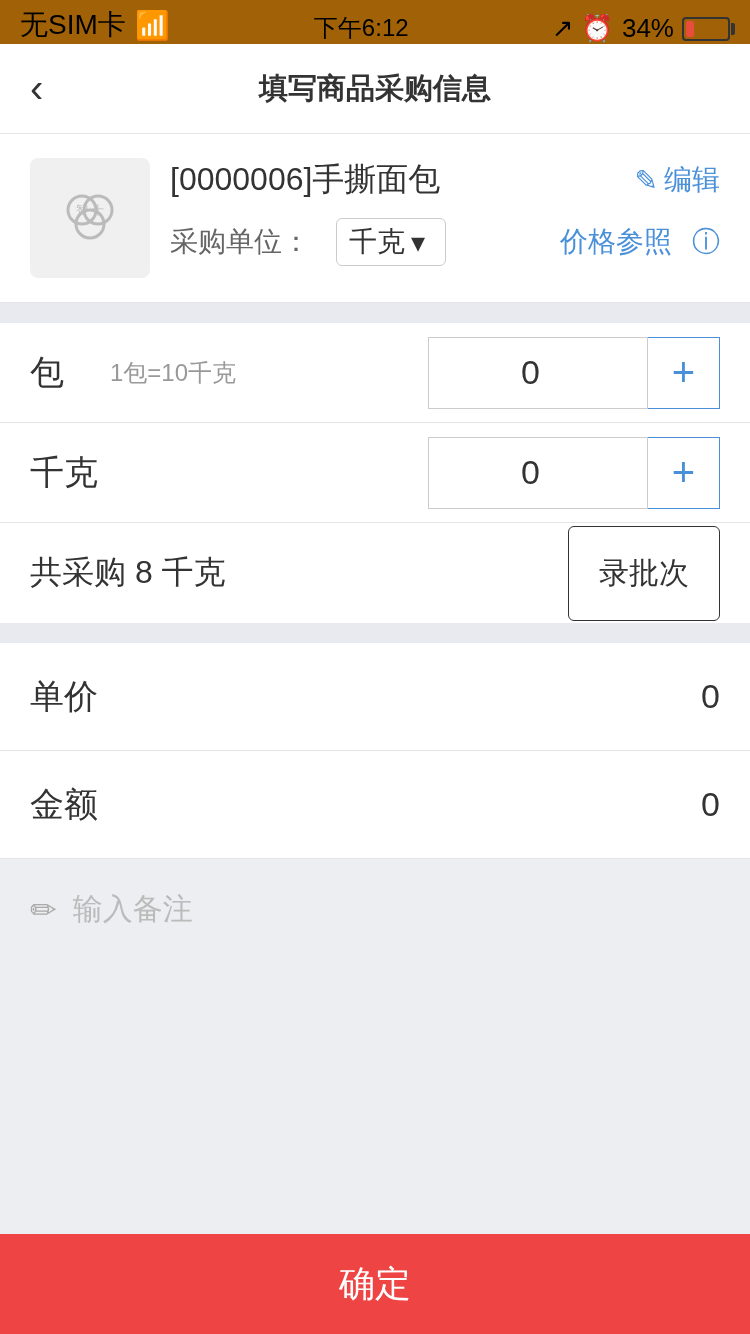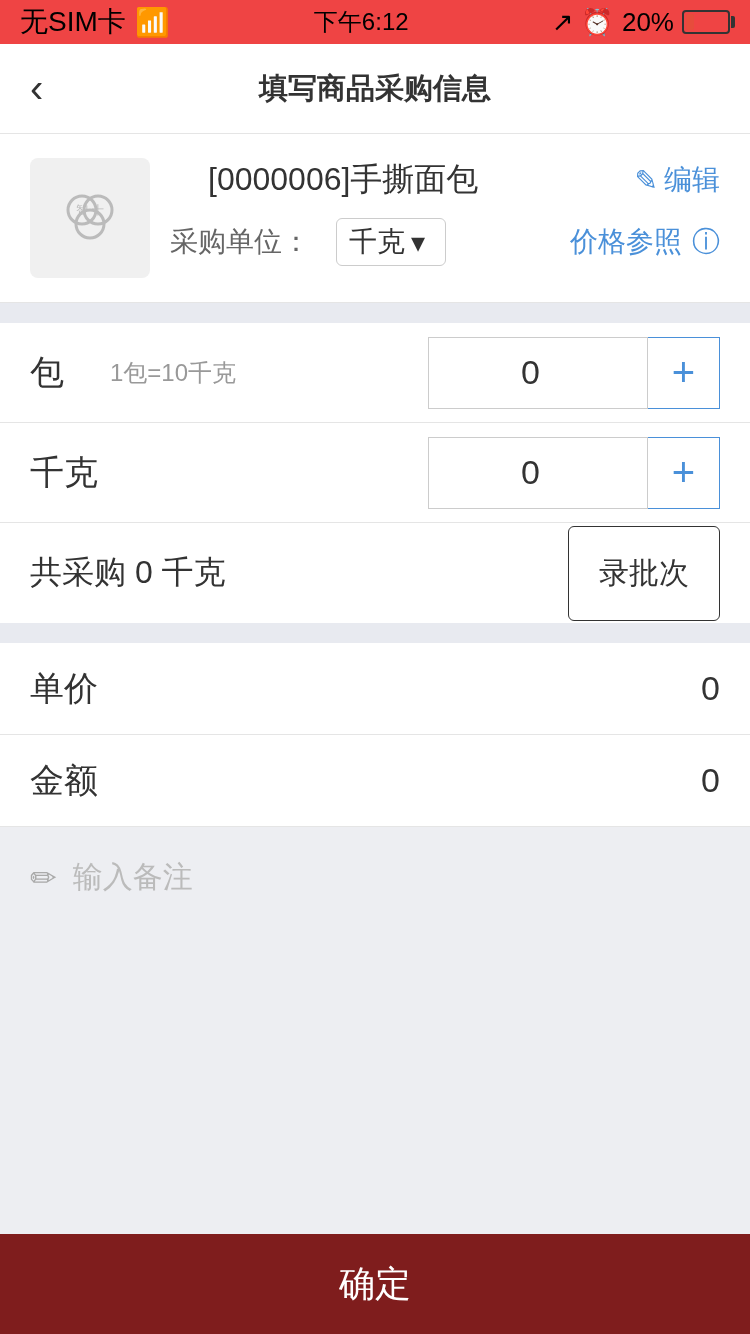--- a/index.html
+++ b/index.html
@@ -10,25 +10,25 @@
       font-family: -apple-system, "PingFang SC", "Helvetica Neue", Arial, sans-serif;
       background: #f0f2f5;
       font-size: 32px;
       color: #333;
     }
 
     
     .status-bar {
       width: 750px;
       height: 44px;
-      background: #ef4444;
-      display: flex;
-      align-items: center;
+      background: #a16207;
+      display: flex;
+      align-items: flex-end;
       justify-content: space-between;
-      padding: 8px 20px;
+      padding: 0 20px;
       font-size: 28px;
       color: #000;
     }
     .status-left { display: flex; align-items: center; gap: 10px; }
     .status-center { font-size: 24px; font-weight: 500; }
     .status-right { display: flex; align-items: center; gap: 8px; font-size: 26px; }
     .battery-icon {
       width: 48px; height: 24px;
       border: 2px solid #333;
       border-radius: 4px;
@@ -111,21 +111,20 @@
       height: 60px;
     }
     .product-info {
       flex: 1;
     }
     .product-top-row {
       display: flex;
       align-items: center;
       justify-content: space-between;
       margin-bottom: 16px;
-      margin-left: 38px;
     }
     .product-name {
       font-size: 32px;
       color: #333;
       font-weight: 500;
     }
     .edit-btn {
       color: #4a90d9;
       font-size: 28px;
       display: flex;
@@ -154,21 +153,21 @@
       position: relative;
       display: inline-flex;
       align-items: center;
       gap: 6px;
     }
     .price-ref {
       color: #4a90d9;
       font-size: 28px;
       display: flex;
       align-items: center;
-      gap: 10px;
+      gap: 20px;
     }
 
     
     .section-divider {
       height: 20px;
       background: #e8eaf0;
     }
 
     
     .input-section {
@@ -247,21 +246,21 @@
     
     .price-section {
       background: #fff;
       margin-top: 0;
     }
     .price-row {
       display: flex;
       align-items: center;
       justify-content: space-between;
       padding: 0 30px;
-      height: 92px;
+      height: 108px;
       border-bottom: 1px solid #e5e5e5;
     }
     .price-label {
       font-size: 34px;
       color: #333;
     }
     .price-value {
       font-size: 34px;
       color: #333;
     }
@@ -289,21 +288,21 @@
     .empty-space {
       background: #edeef2;
       flex: 1;
       min-height: 300px;
     }
 
     
     .confirm-btn {
       width: 750px;
       height: 100px;
-      background: #7f1d1d;
+      background: #ef4444;
       color: #fff;
       font-size: 36px;
       border: none;
       display: flex;
       align-items: center;
       justify-content: center;
       cursor: pointer;
       position: fixed;
       bottom: 0;
       left: 0;
@@ -314,21 +313,21 @@
 
 <div class="status-bar">
   <div class="status-left">
     <span>无SIM卡</span>
     <span>📶</span>
   </div>
   <div class="status-center">下午6:12</div>
   <div class="status-right">
     <span>↗</span>
     <span>⏰</span>
-    <span>20%</span>
+    <span>34%</span>
     <div class="battery-icon">
       <div class="battery-fill"></div>
     </div>
   </div>
 </div>
 
 <div class="nav-bar">
   <div class="nav-back">‹</div>
   <div class="nav-title">填写商品采购信息</div>
 </div>
@@ -385,21 +384,21 @@
     <div class="input-row">
       <div class="input-row-label">千克</div>
       <div class="input-sub-label"></div>
       <div class="input-control">
         <input class="qty-input" type="number" value="0" style="">
         <div class="plus-btn">+</div>
       </div>
     </div>
 
     <div class="summary-row">
-      <div class="summary-text">共采购 0 千克</div>
+      <div class="summary-text">共采购 8 千克</div>
       <div class="batch-btn">录批次</div>
     </div>
   </div>
 
   <div class="section-divider"></div>
 
   <div class="price-section">
     <div class="price-row">
       <div class="price-label">单价</div>
       <div class="price-value">0</div>

